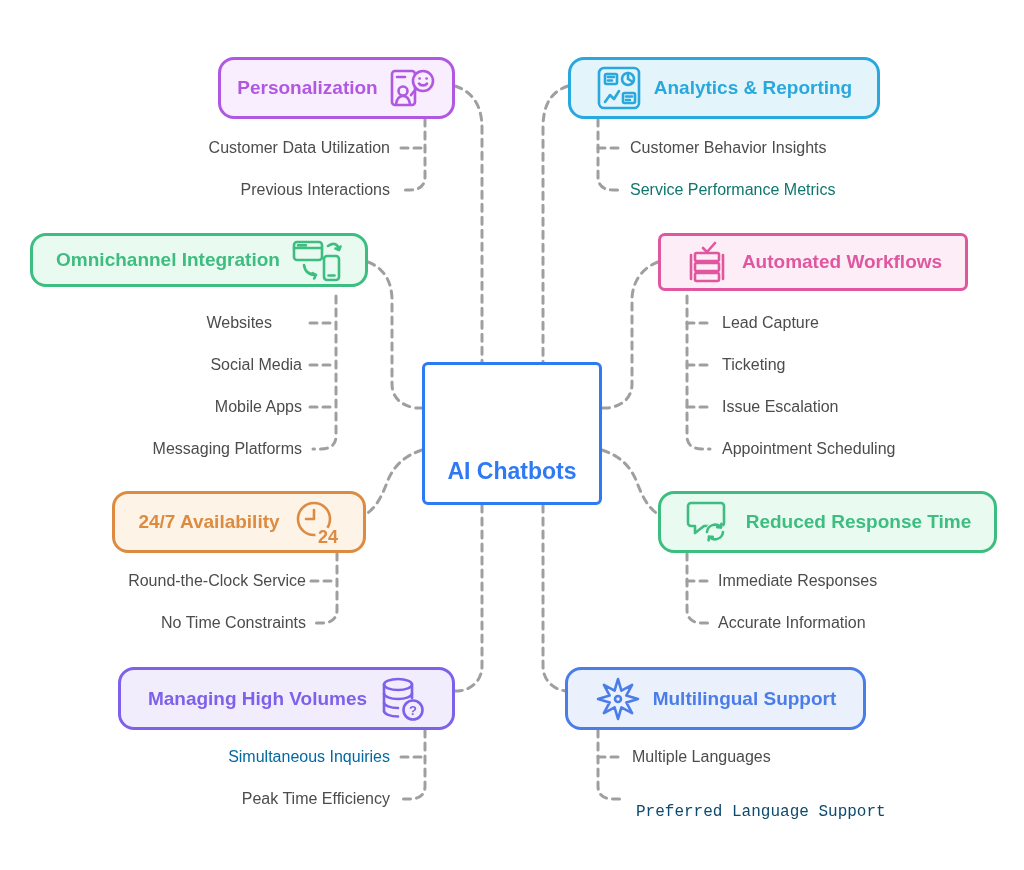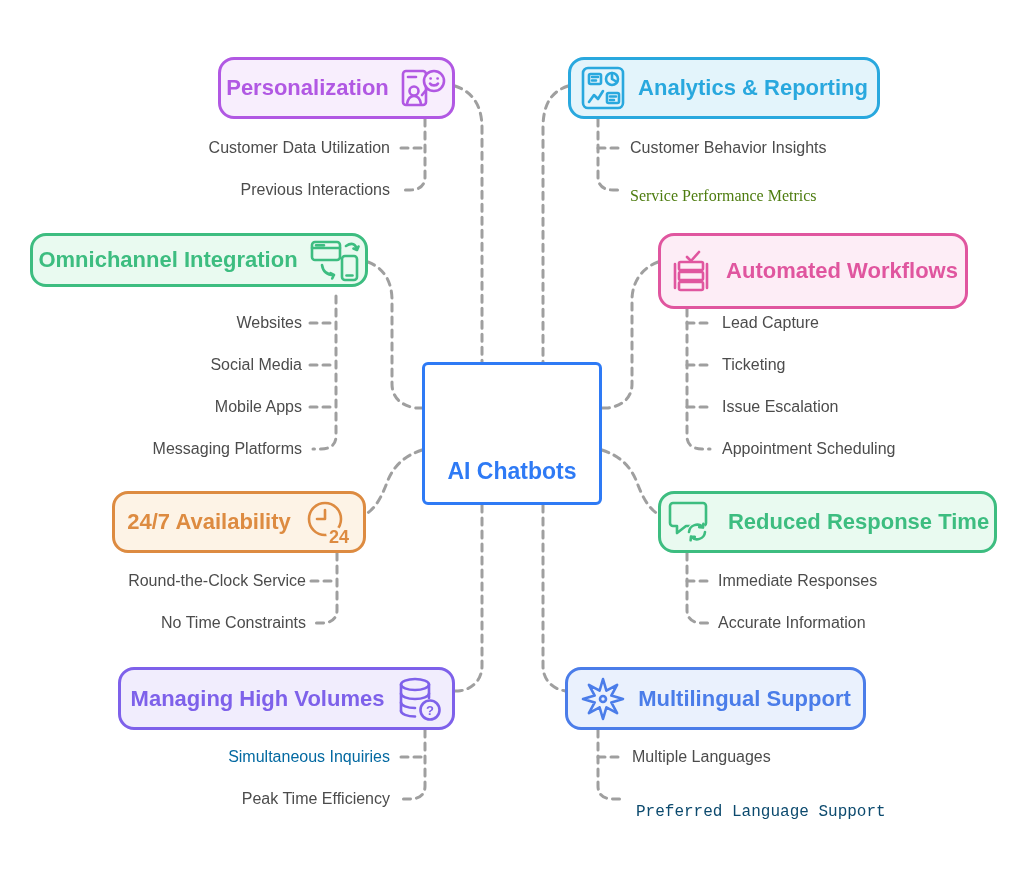--- a/index.html
+++ b/index.html
@@ -7,21 +7,21 @@
     position:relative;width:1024px;height:870px;background:#ffffff;
     font-family:"Liberation Sans", sans-serif;overflow:hidden;
   }
   #wires{position:absolute;left:0;top:0;z-index:0;}
   #wires path{fill:none;stroke:#9f9f9f;stroke-width:3;stroke-dasharray:7 6;stroke-linecap:round;}
   .box{
     position:absolute;z-index:2;display:flex;align-items:center;justify-content:center;gap:12px;
     border:3px solid var(--accent);background:var(--fill);border-radius:16px;
     padding:0 14px;box-sizing:border-box;color:var(--accent);
   }
-  .box .label{font-size:22px;font-weight:600;white-space:nowrap;color:var(--accent);}
+  .box .label{font-size:19px;font-weight:600;white-space:nowrap;color:var(--accent);}
   .box svg{flex:none;stroke:var(--accent);}
   .center-node{
     position:absolute;z-index:2;display:flex;flex-direction:column;align-items:center;justify-content:center;gap:8px;
     border:3.5px solid var(--accent);background:var(--fill);border-radius:6px;box-sizing:border-box;color:var(--accent);
   }
   .center-node .label{font-size:23px;font-weight:700;color:var(--accent);}
   .leaf{
     position:absolute;z-index:1;transform:translateY(-50%);
     font-size:16px;font-weight:500;color:#4c4c4c;white-space:nowrap;
   }
@@ -111,21 +111,21 @@
     <svg class="icon" width="50" height="44" viewBox="0 0 50 44" stroke-width="2.6">
       <rect x="2" y="4" width="28" height="18" rx="3"></rect>
       <path d="M2,10 H30 M6,7.2 h8"></path>
       <path d="M36,8 C42,4 46,6 47,12 M47,12 l-3.5,-1.5 M47,12 l1.5,-3.5"></path>
       <rect x="32" y="18" width="15" height="24" rx="3" style="fill:var(--fill)"></rect>
       <path d="M36.5,37.5 h6"></path>
       <path d="M12,27 C13,34 17,37 24,37 M24,37 l-3.5,-1.8 M24,37 l-1.8,3.5"></path>
     </svg>
   </div>
 
-  <div class="box" style="left: 658px; top: 233px; width: 310px; height: 76px; --accent: #e0569f; --fill: #fdedf6;">
+  <div class="box" style="left: 658px; top: 233px; width: 310px; height: 58px; border-radius: 7px; --accent: #e0569f; --fill: #fdedf6;">
     <svg class="icon" width="46" height="46" viewBox="0 0 46 46" stroke-width="2.6">
       <path d="M19,9 l4,4 l8,-9"></path>
       <rect x="11" y="14" width="24" height="8" rx="1.5"></rect>
       <rect x="11" y="24" width="24" height="8" rx="1.5"></rect>
       <rect x="11" y="34" width="24" height="8" rx="1.5"></rect>
       <path d="M7,16 v24 M39,16 v24"></path>
     </svg>
     <span class="label">Automated Workflows</span>
   </div>
 
@@ -165,33 +165,33 @@
     <svg class="icon" width="46" height="46" viewBox="0 0 46 46" stroke-width="2.6">
       <polygon points="23,3 26.4,14.7 37.1,8.9 31.3,19.6 43,23 31.3,26.4 37.1,37.1 26.4,31.3 23,43 19.6,31.3 8.9,37.1 14.7,26.4 3,23 14.7,19.6 8.9,8.9 19.6,14.7"></polygon>
       <circle cx="23" cy="23" r="3"></circle>
     </svg>
     <span class="label">Multilingual Support</span>
   </div>
 
   <div class="leaf r" style="right: 634px; top: 148px; color: rgb(76, 76, 76);">Customer Data Utilization</div>
   <div class="leaf r" style="right: 634px; top: 190px; color: rgb(76, 76, 76);">Previous Interactions</div>
 
-  <div class="leaf r" style="right: 722px; top: 323px; color: rgb(76, 76, 76); margin-left: 40px;">Websites</div>
+  <div class="leaf r" style="right: 752px; top: 323px; color: rgb(76, 76, 76); margin-left: 40px;">Websites</div>
   <div class="leaf r" style="right: 722px; top: 365px; color: rgb(76, 76, 76);">Social Media</div>
   <div class="leaf r" style="right: 722px; top: 407px; color: rgb(76, 76, 76);">Mobile Apps</div>
   <div class="leaf r" style="right: 722px; top: 449px; color: rgb(76, 76, 76);">Messaging Platforms</div>
 
   <div class="leaf r" style="right: 718px; top: 581px; color: rgb(76, 76, 76);">Round-the-Clock Service</div>
   <div class="leaf r" style="right: 718px; top: 623px; color: rgb(76, 76, 76);">No Time Constraints</div>
 
   <div class="leaf r" style="right: 634px; top: 757px; color: #0369a1;">Simultaneous Inquiries</div>
   <div class="leaf r" style="right: 634px; top: 799px; color: rgb(76, 76, 76);">Peak Time Efficiency</div>
 
   <div class="leaf" style="left: 630px; top: 148px; color: rgb(76, 76, 76);">Customer Behavior Insights</div>
-  <div class="leaf" style="left: 630px; top: 196px; color: #4d7c0f; font-family: Liberation Serif, serif;">Service Performance Metrics</div>
+  <div class="leaf" style="left: 630px; top: 190px; color: #0f766e;">Service Performance Metrics</div>
 
   <div class="leaf" style="left: 722px; top: 323px; color: rgb(76, 76, 76);">Lead Capture</div>
   <div class="leaf" style="left: 722px; top: 365px; color: rgb(76, 76, 76);">Ticketing</div>
   <div class="leaf" style="left: 722px; top: 407px; color: rgb(76, 76, 76);">Issue Escalation</div>
   <div class="leaf" style="left: 722px; top: 449px; color: rgb(76, 76, 76);">Appointment Scheduling</div>
 
   <div class="leaf" style="left: 718px; top: 581px; color: rgb(76, 76, 76);">Immediate Responses</div>
   <div class="leaf" style="left: 718px; top: 623px; color: rgb(76, 76, 76);">Accurate Information</div>
 
   <div class="leaf" style="left: 632px; top: 757px; color: rgb(76, 76, 76);">Multiple Languages</div>

